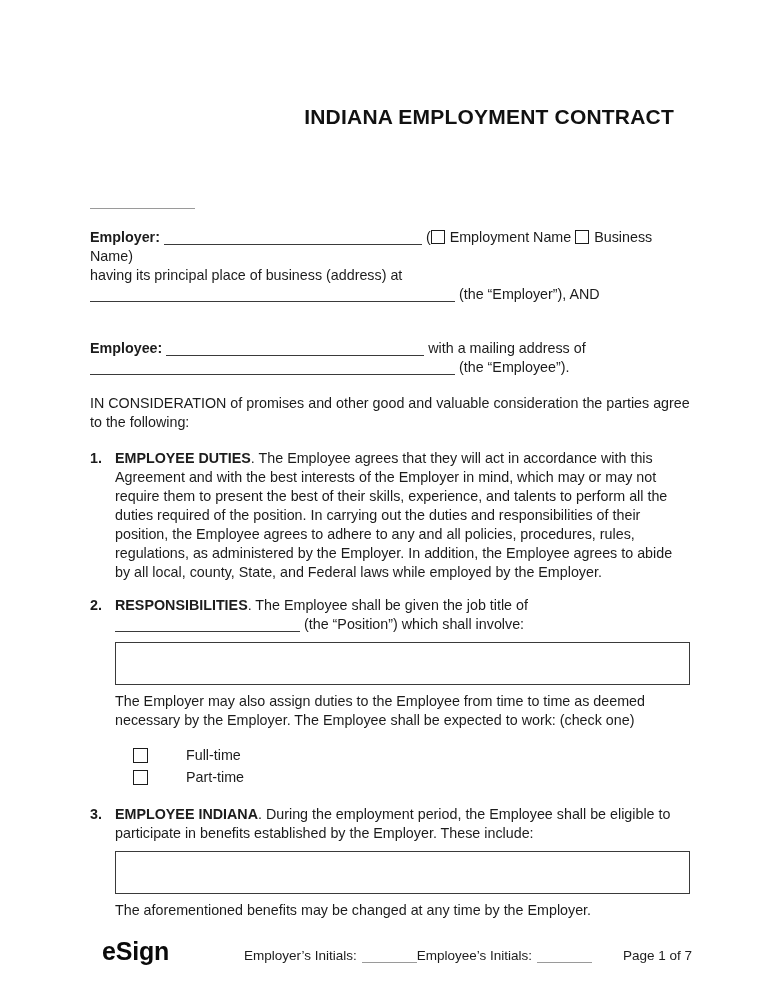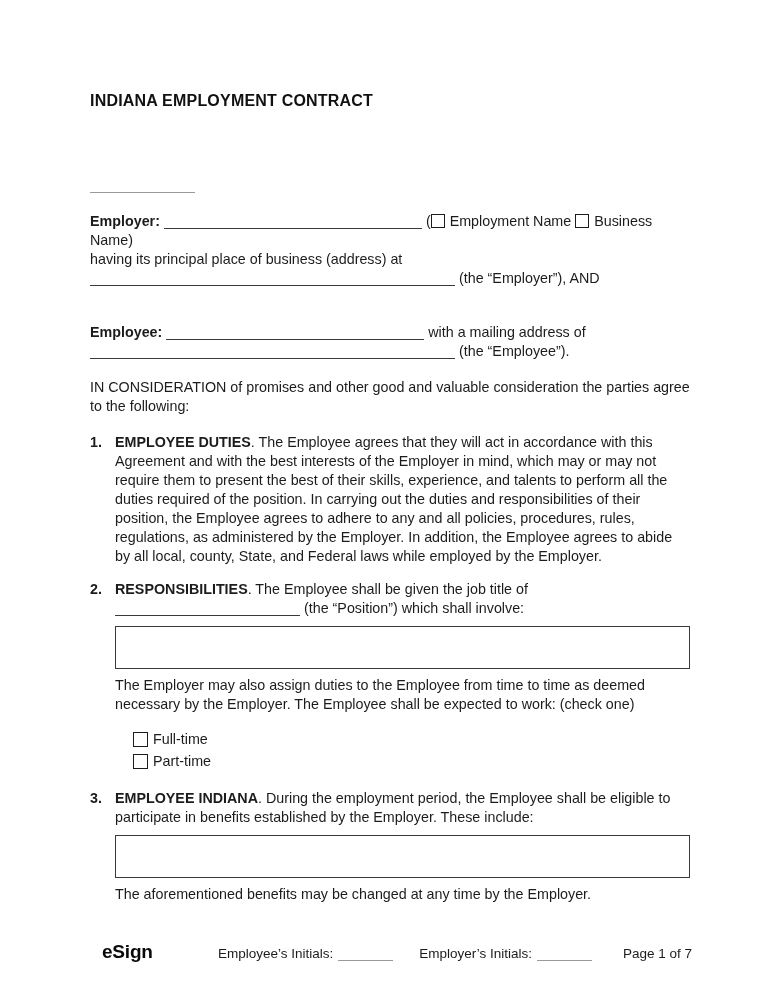--- a/index.html
+++ b/index.html
@@ -10,25 +10,25 @@
     background:#ffffff;
     font-family:"Liberation Sans", sans-serif;
     font-size:14.3px;
     line-height:19px;
     color:#1c1c1c;
     box-sizing:border-box;
     padding:88px 78px 0 90px;
     overflow:hidden;
   }
   .title {
-    margin:0;
-    font-size:16px;
+    margin:16px;
+    font-size:21px;
     line-height:26px;
     font-weight:bold;
-    text-align:left;
+    text-align:right;
     color:#111;
     letter-spacing:0.2px;
   }
   p { margin:0; }
   .intro        { margin-top:43px; }
   .employer-par { margin-top:17px; }
   .employee-par { margin-top:35px; }
   .consideration{ margin-top:17px; }
 
   .sec { display:flex; }
@@ -64,36 +64,36 @@
 
   .textbox {
     height:41px;
     border:1.5px solid #3a3a3a;
     margin-top:8px;
     background:#fff;
   }
   .box-note { margin-top:7px; }
 
   .checklist { margin-top:14px; margin-left:18px; }
-  .checkrow  { display:flex; align-items:center; height:22px; }
+  .checkrow  { display:flex; align-items:center; height:22px;gap:33px; }
   .checkrow .checkbox { flex:none; width:13px; height:13px; margin-right:5px; vertical-align:0; }
 
   .footer {
     position:absolute;
     left:0; right:0; top:942px;
     box-sizing:border-box;
     padding:0 76px 0 102px;
     display:flex;
     align-items:baseline;
     font-size:13.5px;
     color:#1c1c1c;
   }
   .logo {
     width:116px;
-    font-size:19px;
+    font-size:25px;
     font-weight:bold;
     letter-spacing:-0.2px;
     color:#0a0a0a;
   }
   .init-group .blank { margin-left:5px; }
   .group-2 { margin-left:26px; }
   .page-label { margin-left:auto; }
 </style>
 </head>
 <body>
@@ -159,22 +159,22 @@
     <div class="num">3.</div>
     <div class="content">
       <p><b>EMPLOYEE INDIANA</b><span>. During the employment period, the Employee shall be eligible to participate in benefits established by the Employer. These include:</span></p>
       <div class="textbox"></div>
       <p class="box-note">The aforementioned benefits may be changed at any time by the Employer.</p>
     </div>
   </div>
 
   <div class="footer">
     <span class="logo">eSign</span>
+    <span class="init-group group-2">
+      <span>Employer’s Initials:</span><span class="blank w55 gray"></span>
+    </span>
     <span class="init-group group-1">
       <span>Employee’s Initials:</span><span class="blank w55 gray"></span>
-    </span>
-    <span class="init-group group-2">
-      <span>Employer’s Initials:</span><span class="blank w55 gray"></span>
     </span>
     <span class="page-label">Page 1 of 7</span>
   </div>
 
 </div>
 
 </body></html>

